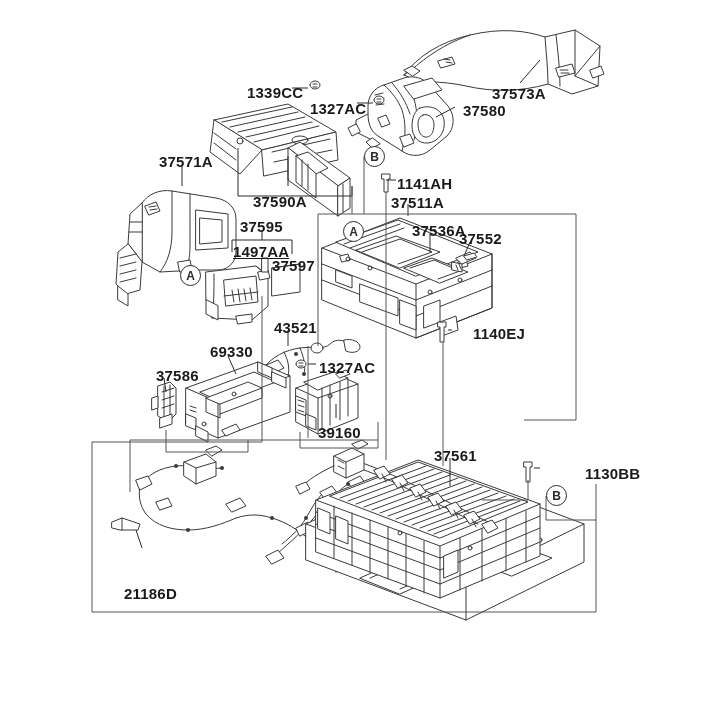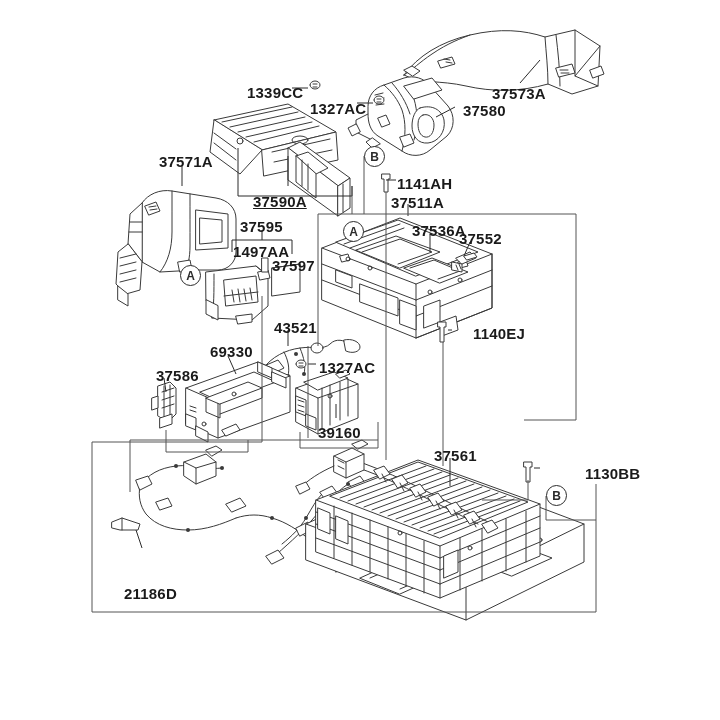--- a/index.html
+++ b/index.html
@@ -422,27 +422,27 @@
       <path d="M352,186 L352,214"></path>
     </g>
   </svg>
 
   <div id="label-layer">
       <div class="lbl" style="left: 247px; top: 85px;">1339CC</div>
       <div class="lbl" style="left: 310px; top: 101px;">1327AC</div>
       <div class="lbl" style="left: 492px; top: 86px;">37573A</div>
       <div class="lbl" style="left: 463px; top: 103px;">37580</div>
       <div class="lbl" style="left: 159px; top: 154px;">37571A</div>
-      <div class="lbl" style="left: 253px; top: 194px; text-decoration: underline;">37590A</div>
+      <div class="lbl" style="left: 253px; top: 194px;">37590A</div>
       <div class="lbl" style="left: 397px; top: 176px;">1141AH</div>
       <div class="lbl" style="left: 391px; top: 195px;">37511A</div>
       <div class="lbl" style="left: 412px; top: 223px;">37536A</div>
       <div class="lbl" style="left: 459px; top: 231px;">37552</div>
       <div class="lbl" style="left: 240px; top: 219px;">37595</div>
-      <div class="lbl" style="left: 233px; top: 244px;">1497AA</div>
+      <div class="lbl" style="left: 233px; top: 244px; text-decoration: underline;">1497AA</div>
       <div class="lbl" style="left: 272px; top: 258px;">37597</div>
       <div class="lbl" style="left: 473px; top: 326px;">1140EJ</div>
       <div class="lbl" style="left: 274px; top: 320px;">43521</div>
       <div class="lbl" style="left: 210px; top: 344px;">69330</div>
       <div class="lbl" style="left: 319px; top: 360px;">1327AC</div>
       <div class="lbl" style="left: 156px; top: 368px;">37586</div>
       <div class="lbl" style="left: 318px; top: 425px;">39160</div>
       <div class="lbl" style="left: 434px; top: 448px;">37561</div>
       <div class="lbl" style="left: 541px; top: 466px; margin-left: 44px;">1130BB</div>
       <div class="lbl" style="left: 124px; top: 554px; margin-top: 32px;">21186D</div>

